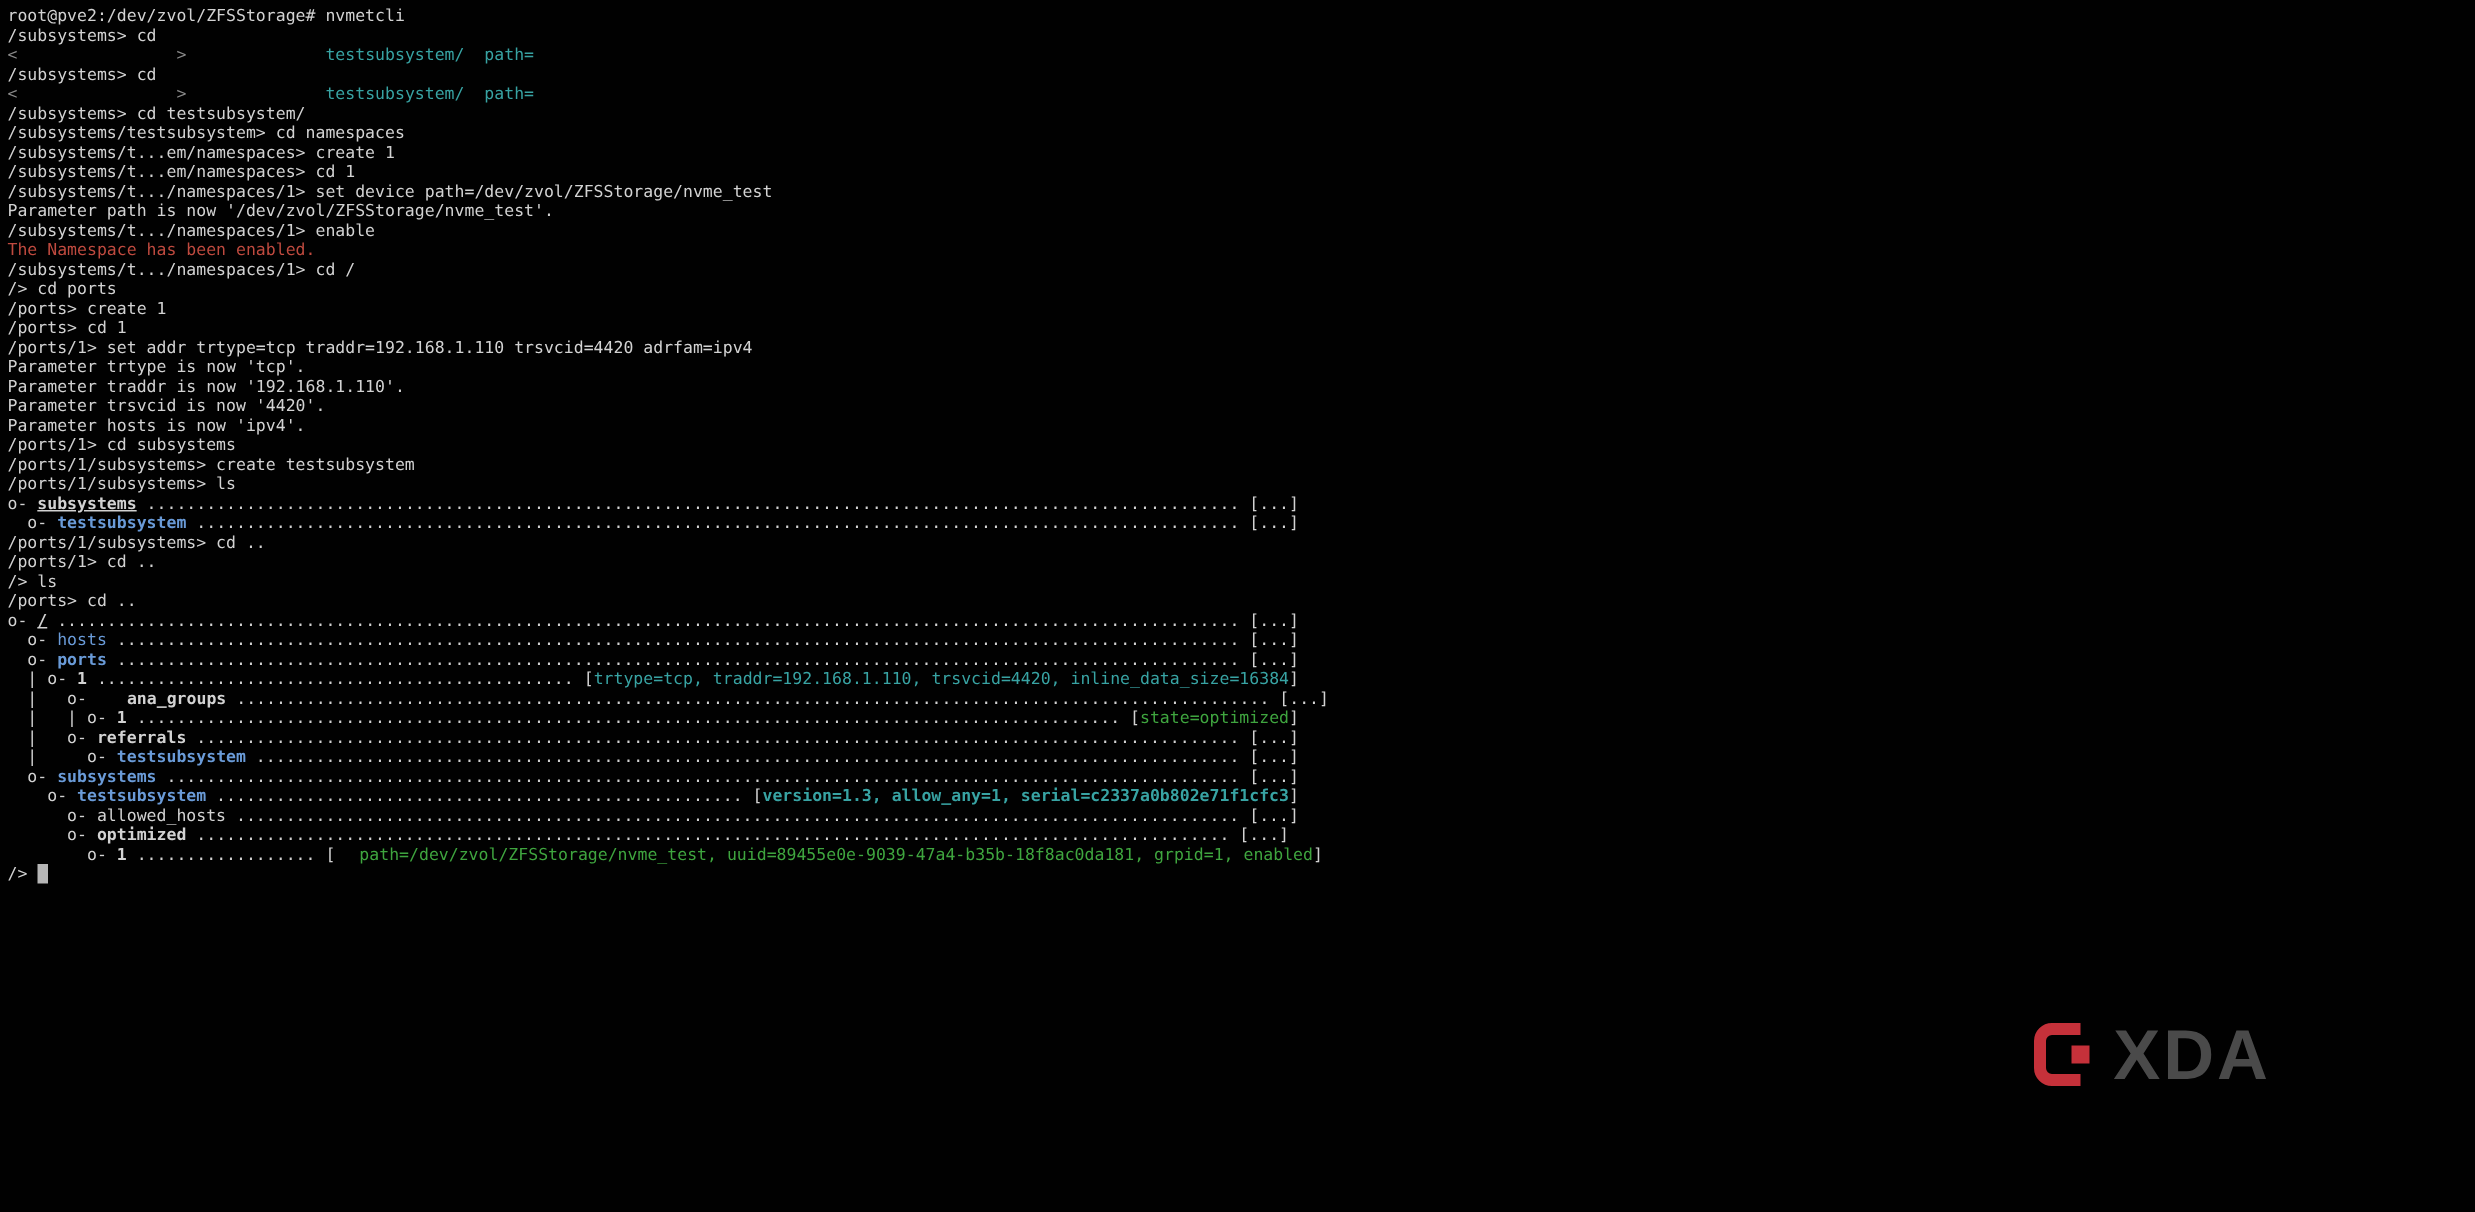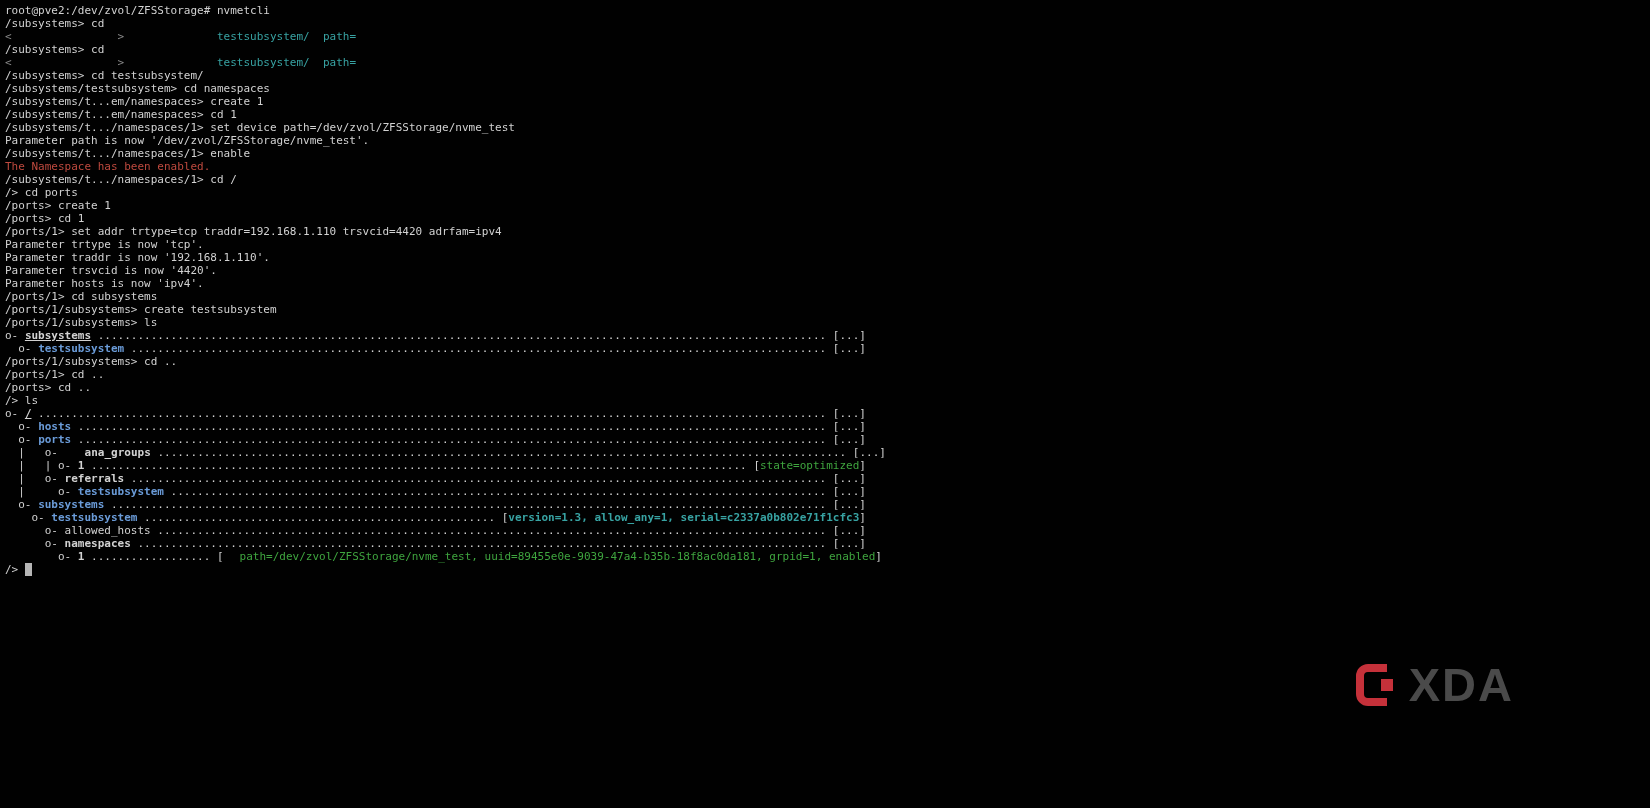--- a/index.html
+++ b/index.html
@@ -19,21 +19,21 @@
   }
   .terminal .line {
     font-size: 11px;
     line-height: 13px;
     white-space: pre;
     color: #d2d2d2;
   }
   .cursor { background: #b6b6b6; }
   .xda-logo {
     position: absolute;
-    top: 661px;
+    top: 679px;
     right: 136px;
     display: flex;
     align-items: center;
     gap: 9px;
   }
   .xda-text {
     font-family: "Liberation Sans", "DejaVu Sans", sans-serif;
     font-weight: 700;
     font-size: 47px;
     line-height: 1;
@@ -67,33 +67,34 @@
     <div class="line"><span>Parameter traddr is now '192.168.1.110'.</span></div>
     <div class="line"><span>Parameter trsvcid is now '4420'.</span></div>
     <div class="line"><span>Parameter hosts is now 'ipv4'.</span></div>
     <div class="line"><span>/ports/1&gt; cd subsystems</span></div>
     <div class="line"><span>/ports/1/subsystems&gt; create testsubsystem</span></div>
     <div class="line"><span>/ports/1/subsystems&gt; ls</span></div>
     <div class="line"><span>o- </span><span style="font-weight: bold; text-decoration: underline;">subsystems</span><span> .............................................................................................................. </span><span>[...]</span></div>
     <div class="line"><span>  o- </span><span style="color: rgb(106, 155, 216); font-weight: bold;">testsubsystem</span><span> ......................................................................................................... </span><span>[...]</span></div>
     <div class="line"><span>/ports/1/subsystems&gt; cd ..</span></div>
     <div class="line"><span>/ports/1&gt; cd ..</span></div>
+    <div class="line"><span>/&gt; ls</span></div>
     <div class="line"><span>/ports&gt; cd ..</span></div>
-    <div class="line"><span>/&gt; ls</span></div>
     <div class="line"><span>o- </span><span style="font-weight: bold; text-decoration: underline;">/</span><span> ....................................................................................................................... </span><span>[...]</span></div>
-    <div class="line"><span>  o- </span><span style="color: rgb(106, 155, 216); font-weight: bold;">hosts</span><span> ................................................................................................................. </span><span>[...]</span></div>
+    <div class="line"><span>  o- </span><span style="color: rgb(106, 155, 216); font-weight: normal;">hosts</span><span> ................................................................................................................. </span><span>[...]</span></div>
     <div class="line"><span>  o- </span><span style="color: rgb(106, 155, 216); font-weight: bold;">ports</span><span> ................................................................................................................. </span><span>[...]</span></div>
+    <div class="line"><span>  | o- </span><span style="font-weight: bold;">1</span><span> ................................................ </span><span>[</span><span style="color: rgb(56, 163, 163);">trtype=tcp, traddr=192.168.1.110, trsvcid=4420, inline_data_size=16384</span><span>]</span></div>
     <div class="line"><span>  |   o- </span><span style="font-weight: bold; margin-left: 20px;">ana_groups</span><span> ........................................................................................................ </span><span>[...]</span></div>
     <div class="line"><span>  |   | o- </span><span style="font-weight: bold;">1</span><span> ................................................................................................... </span><span>[</span><span style="color: rgb(63, 165, 63);">state=optimized</span><span>]</span></div>
     <div class="line"><span>  |   o- </span><span style="font-weight: bold; margin-top: 39px;">referrals</span><span> ......................................................................................................... </span><span>[...]</span></div>
     <div class="line"><span>  |     o- </span><span style="color: rgb(106, 155, 216); font-weight: bold;">testsubsystem</span><span> ................................................................................................... </span><span>[...]</span></div>
     <div class="line"><span>  o- </span><span style="color: rgb(106, 155, 216); font-weight: bold;">subsystems</span><span> ............................................................................................................ </span><span>[...]</span></div>
     <div class="line"><span>    o- </span><span style="color: rgb(106, 155, 216); font-weight: bold;">testsubsystem</span><span> ..................................................... </span><span>[</span><span style="color: rgb(56, 163, 163); font-weight: bold;">version=1.3, allow_any=1, serial=c2337a0b802e71f1cfc3</span><span>]</span></div>
     <div class="line"><span>      o- </span><span style="font-weight: normal;">allowed_hosts</span><span> ..................................................................................................... </span><span>[...]</span></div>
-    <div class="line"><span>      o- </span><span style="font-weight: bold;">namespaces</span><span> ........................................................................................................ </span><span>[...]</span></div>
+    <div class="line"><span>      o- </span><span style="font-weight: bold;">optimized</span><span> ........................................................................................................ </span><span>[...]</span></div>
     <div class="line"><span>        o- </span><span style="font-weight: bold;">1</span><span> .................. </span><span>[</span><span style="color: rgb(63, 165, 63); margin-left: 16px;">path=/dev/zvol/ZFSStorage/nvme_test, uuid=89455e0e-9039-47a4-b35b-18f8ac0da181, grpid=1, enabled</span><span>]</span></div>
     <div class="line"><span>/&gt; </span><span class="cursor" style="background: rgb(182, 182, 182);"> </span></div>
   </div>
 
 <div class="xda-logo">
   <svg width="46" height="46" viewBox="0 0 46 46">
     <path d="M33 6 H14 a8 8 0 0 0 -8 8 v18 a8 8 0 0 0 8 8 h19" fill="none" stroke-width="8" stroke="#c5313a"></path>
     <rect x="27" y="17" width="12" height="12" fill="#c5313a"></rect>
   </svg>
   <span class="xda-text">XDA</span>

